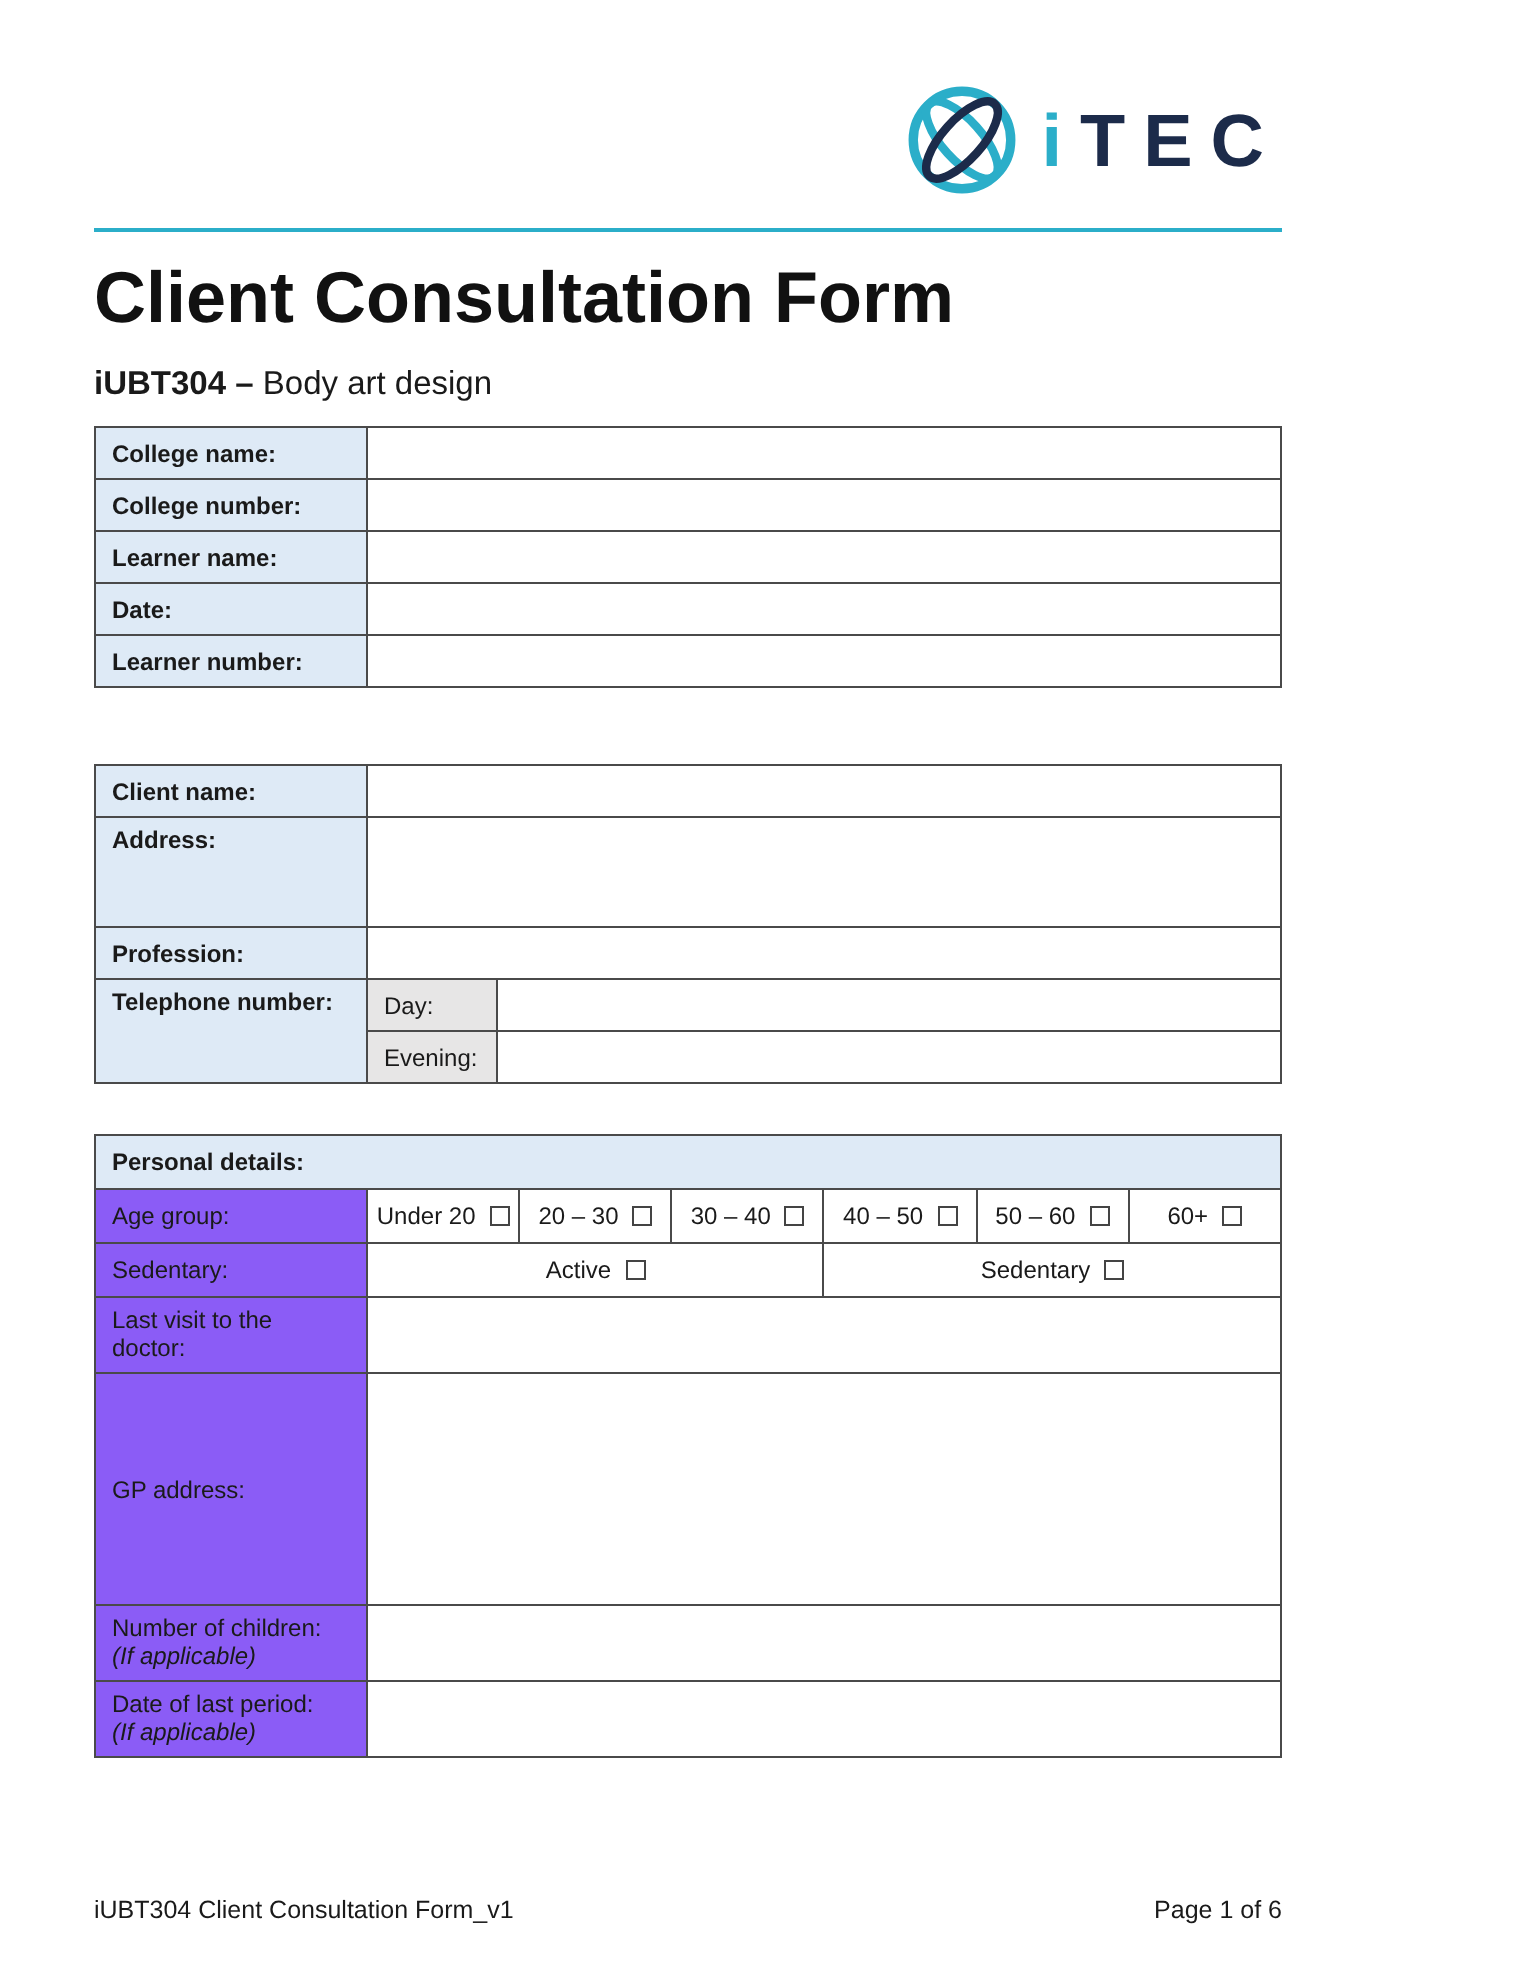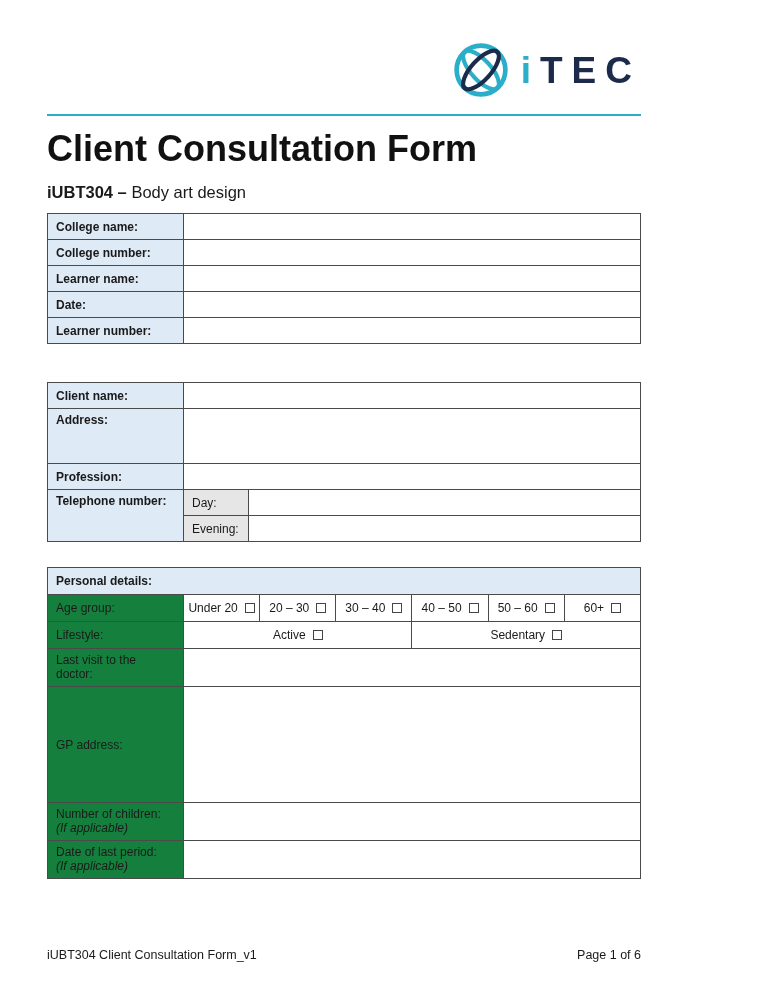--- a/index.html
+++ b/index.html
@@ -23,21 +23,21 @@
 
   .title { font-size: 36px; font-weight: bold; color: #111; margin-top: 11px; line-height: 1.2; }
   .subtitle { font-size: 16.5px; margin-top: 13px; margin-bottom: 11px; }
   .subtitle .subtitle-code { font-weight: bold; }
 
   
   table.tbl { width: 100%; border-collapse: collapse; table-layout: fixed; font-size: 12px; }
   table.tbl td { border: 1px solid #4a4a4a; padding: 4px 8px; vertical-align: middle; }
   .lbl-blue { background: #deeaf6; font-weight: bold; }
   .lbl-gray-sm { background: #e7e6e6; font-weight: normal; }
-  .lbl-gray { background: #15803d; font-weight: normal; }
+  .lbl-gray { background: #8b5cf6; font-weight: normal; }
   .hdr-blue { background: #deeaf6; font-weight: bold; }
   .va-top { vertical-align: top !important; }
   .fill { background: #fff; }
 
   .tbl-college { margin-top: 0; }
   .tbl-college td { height: 26px; }
   .tbl-client { margin-top: 38px; padding-left: 15px; }
   .tbl-client td { height: 26px; }
   .row-address td { height: 55px; }
   .tbl-personal { margin-top: 25px; }
@@ -158,21 +158,21 @@
         <tr>
           <td class="lbl-gray">Age group:</td>
           <td class="opt fill"><span>Under 20</span><span class="cb"></span></td>
           <td class="opt fill"><span>20 – 30</span><span class="cb"></span></td>
           <td class="opt fill"><span>30 – 40</span><span class="cb"></span></td>
           <td class="opt fill"><span>40 – 50</span><span class="cb"></span></td>
           <td class="opt fill"><span>50 – 60</span><span class="cb"></span></td>
           <td class="opt fill"><span>60+</span><span class="cb"></span></td>
         </tr>
         <tr>
-          <td class="lbl-gray">Lifestyle:</td>
+          <td class="lbl-gray">Sedentary:</td>
           <td class="opt fill" colspan="3"><span>Active</span><span class="cb"></span></td>
           <td class="opt fill" colspan="3"><span>Sedentary</span><span class="cb"></span></td>
         </tr>
         <tr class="row-lastvisit">
           <td class="lbl-gray va-top">Last visit to the doctor:</td>
           <td class="fill" colspan="6"></td>
         </tr>
         <tr class="row-gp">
           <td class="lbl-gray">GP address:</td>
           <td class="fill" colspan="6"></td>

